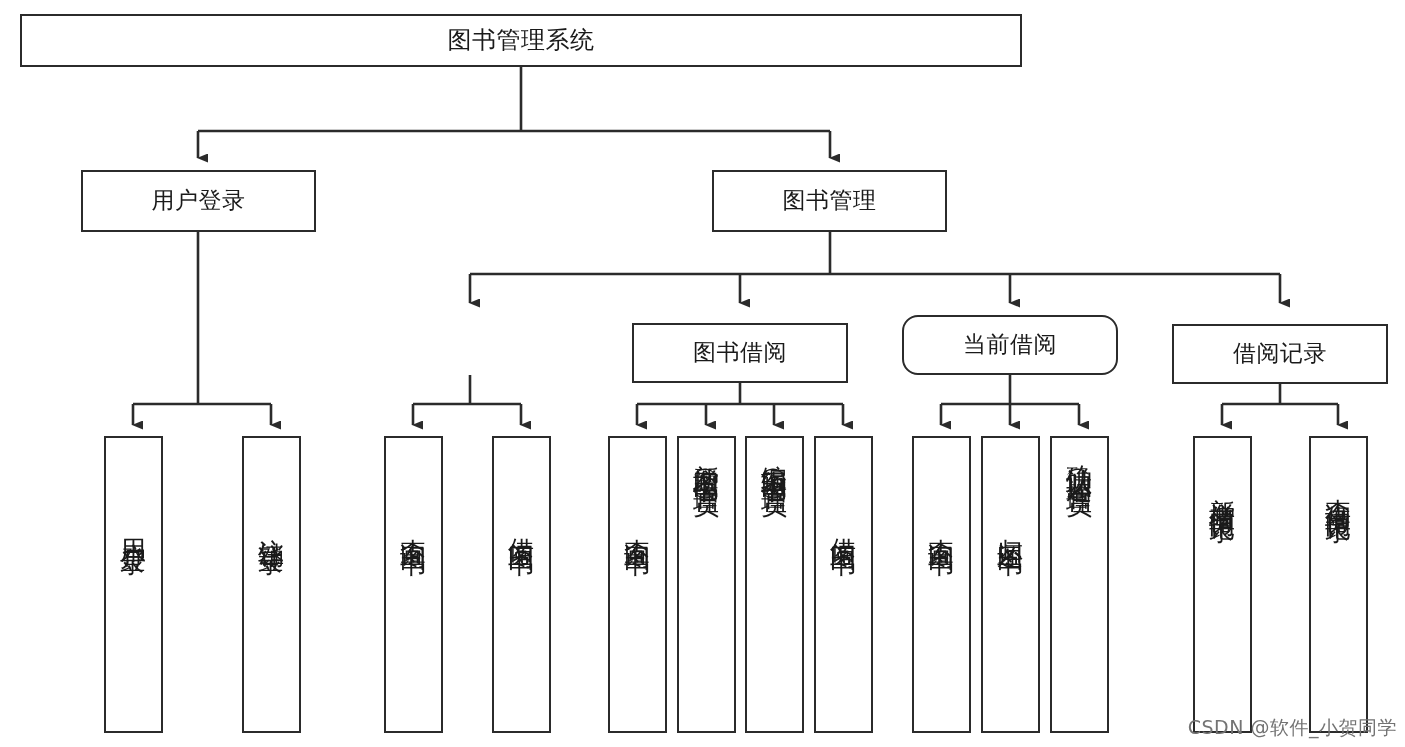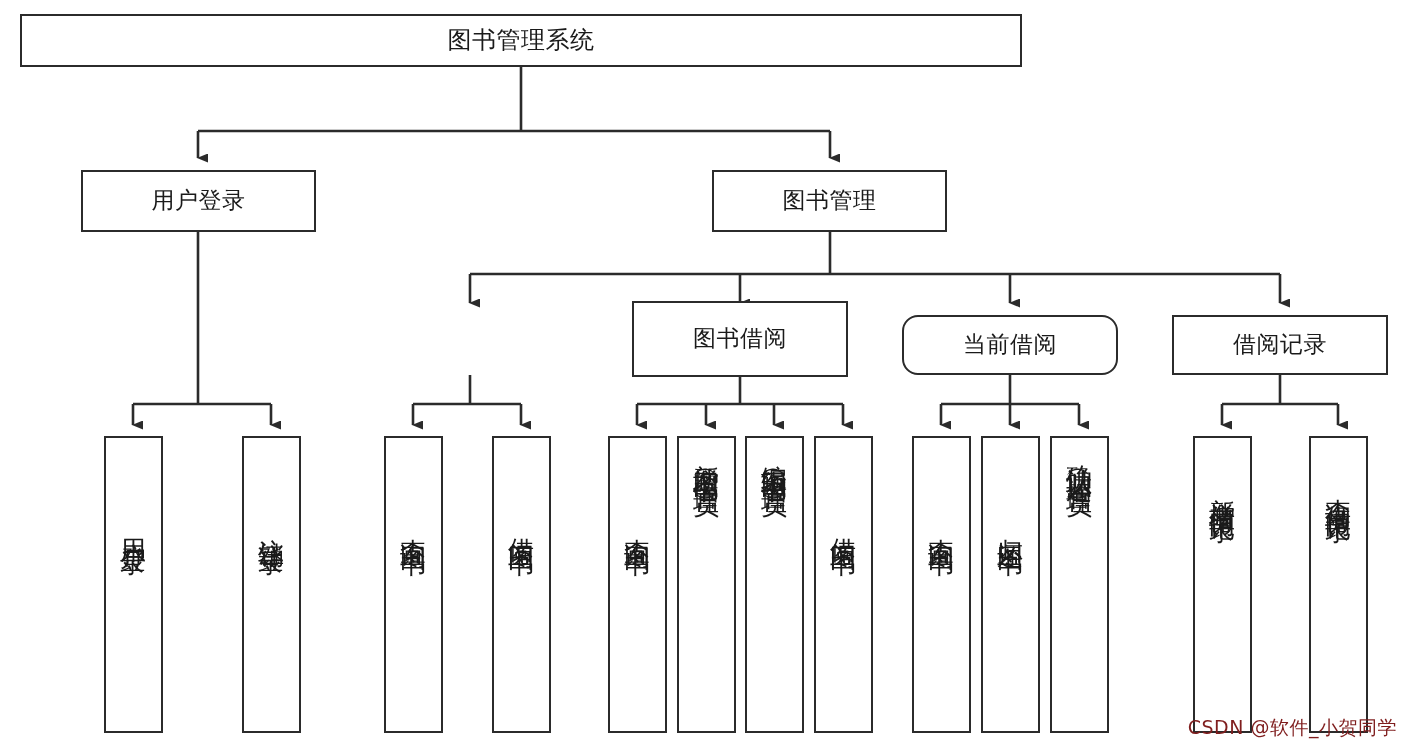--- a/index.html
+++ b/index.html
@@ -59,21 +59,21 @@
   }
   .v-node.center .lbl{ margin-top:76px; }
   .v-node.mid .lbl{ margin-top:36px; }
   .v-node.top .lbl{ margin-top:2px; }
 
   #watermark{
     position:absolute;
     right:8px;
     bottom:6px;
     font-size:19px;
-    color:#7f1d1d;
+    color:#737373;
     letter-spacing:0.5px;
     z-index:5;
     white-space:nowrap;
   }
 </style>
 </head>
 <body>
 
 <div id="stage">
 
@@ -133,29 +133,29 @@
 
   <div class="node h-node" style="left:81px; top:170px; width:235px; height:62px;">
     <span class="lbl">用户登录</span>
   </div>
 
   <div class="node h-node" style="left:712px; top:170px; width:235px; height:62px;">
     <span class="lbl">图书管理</span>
   </div>
 
 
-  <div class="node h-node" style="left:632px; top:301px; width:216px; height:76px;">
+  <div class="node h-node" style="left:632px; top:323px; width:216px; height:60px;">
     <span class="lbl">图书借阅</span>
   </div>
 
   <div class="node h-node" style="left:902px; top:315px; width:216px; height:60px;border-radius:16px;">
     <span class="lbl">当前借阅</span>
   </div>
 
-  <div class="node h-node" style="left:1172px; top:315px; width:216px; height:60px;">
+  <div class="node h-node" style="left:1172px; top:324px; width:216px; height:60px;">
     <span class="lbl">借阅记录</span>
   </div>
 
   <div class="node v-node center" style="left:104px; top:436px; width:59px; height:297px;">
     <span class="lbl">用户登录</span>
   </div>
 
   <div class="node v-node center" style="left:242px; top:436px; width:59px; height:297px;">
     <span class="lbl">注销登录</span>
   </div>

